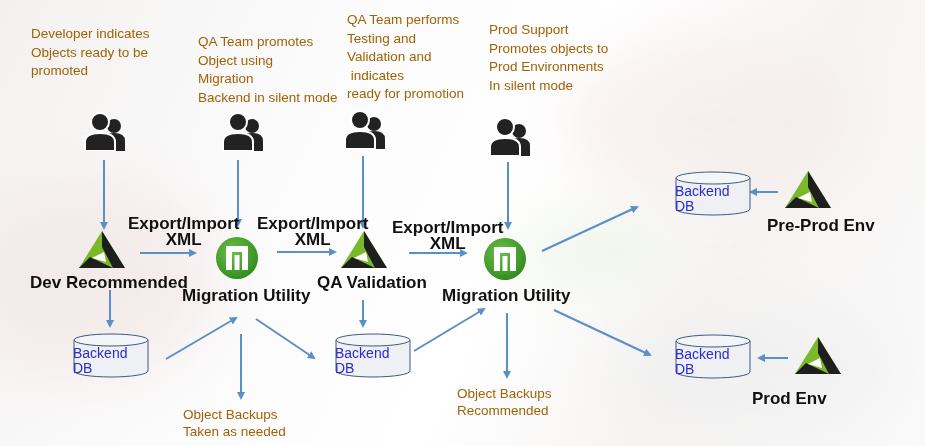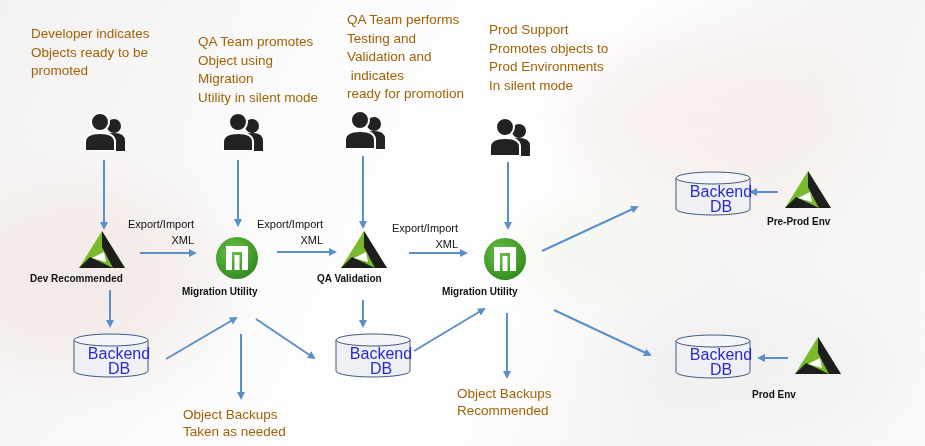--- a/index.html
+++ b/index.html
@@ -3,26 +3,26 @@
 <meta charset="utf-8">
 <style>
   html, body { margin: 0; padding: 0; }
   body {
     width: 925px; height: 446px; overflow: hidden; position: relative;
     font-family: "Liberation Sans", sans-serif;
     background: linear-gradient(115deg, #f3f1f0 0%, #fbfbfb 30%, #ffffff 55%, #f6f4f3 75%, #fafafa 100%);
   }
   .bgblob { position: absolute; border-radius: 50%; filter: blur(30px); pointer-events: none; }
   .txt { position: absolute; font-weight: normal; color: #a16207; font-size: 13.5px; line-height: 18.5px; white-space: pre; }
-  .label { position: absolute; font-weight: bold; color: #111; font-size: 10px; white-space: nowrap; }
-  .xml { position: absolute; font-weight: normal; color: #111; font-size: 11px; line-height: 16px; text-align: right; white-space: pre; }
+  .label { position: absolute; font-weight: bold; color: #111; font-size: 17px; white-space: nowrap; }
+  .xml { position: absolute; font-weight: bold; color: #111; font-size: 17px; line-height: 16px; text-align: center; white-space: pre; }
   .icon { position: absolute; }
   .db { position: absolute; width: 76px; height: 46px; }
   .db svg { position: absolute; left: 0; top: 0; }
-  .db-text { position: absolute; left: 0; width: 92px; top: 13px; text-align: center; color: #2a2ad0; font-size: 16px; line-height: 15px; white-space: pre; }
+  .db-text { position: absolute; left: 0; width: 92px; top: 13px; text-align: left; color: #2a2ad0; font-size: 14px; line-height: 15px; white-space: pre; }
   svg.arrows { position: absolute; left: 0; top: 0; }
 </style>
 </head>
 <body>
 
 <div class="bgblob" style="left:-40px;top:180px;width:260px;height:200px;background:#f1e4e2;opacity:.6"></div>
 <div class="bgblob" style="left:560px;top:40px;width:300px;height:160px;background:#f4e8e6;opacity:.55"></div>
 <div class="bgblob" style="left:600px;top:300px;width:300px;height:140px;background:#eeeeee;opacity:.6"></div>
 <div class="bgblob" style="left:500px;top:220px;width:180px;height:60px;background:#e8f1e0;opacity:.6"></div>
 
@@ -53,21 +53,21 @@
     <line x1="788" y1="358" x2="759" y2="358"></line>
   </g>
 </svg>
 
 <div class="txt" style="left:31px;top:25px">Developer indicates
 Objects ready to be
 promoted</div>
 <div class="txt" style="left:198px;top:33px">QA Team promotes
 Object using
 Migration
-Utility in silent mode</div>
+Backend in silent mode</div>
 <div class="txt" style="left:347px;top:11px">QA Team performs
 Testing and
 Validation and
  indicates
 ready for promotion</div>
 <div class="txt" style="left:489px;top:21px">Prod Support
 Promotes objects to
 Prod Environments
 In silent mode</div>
 

